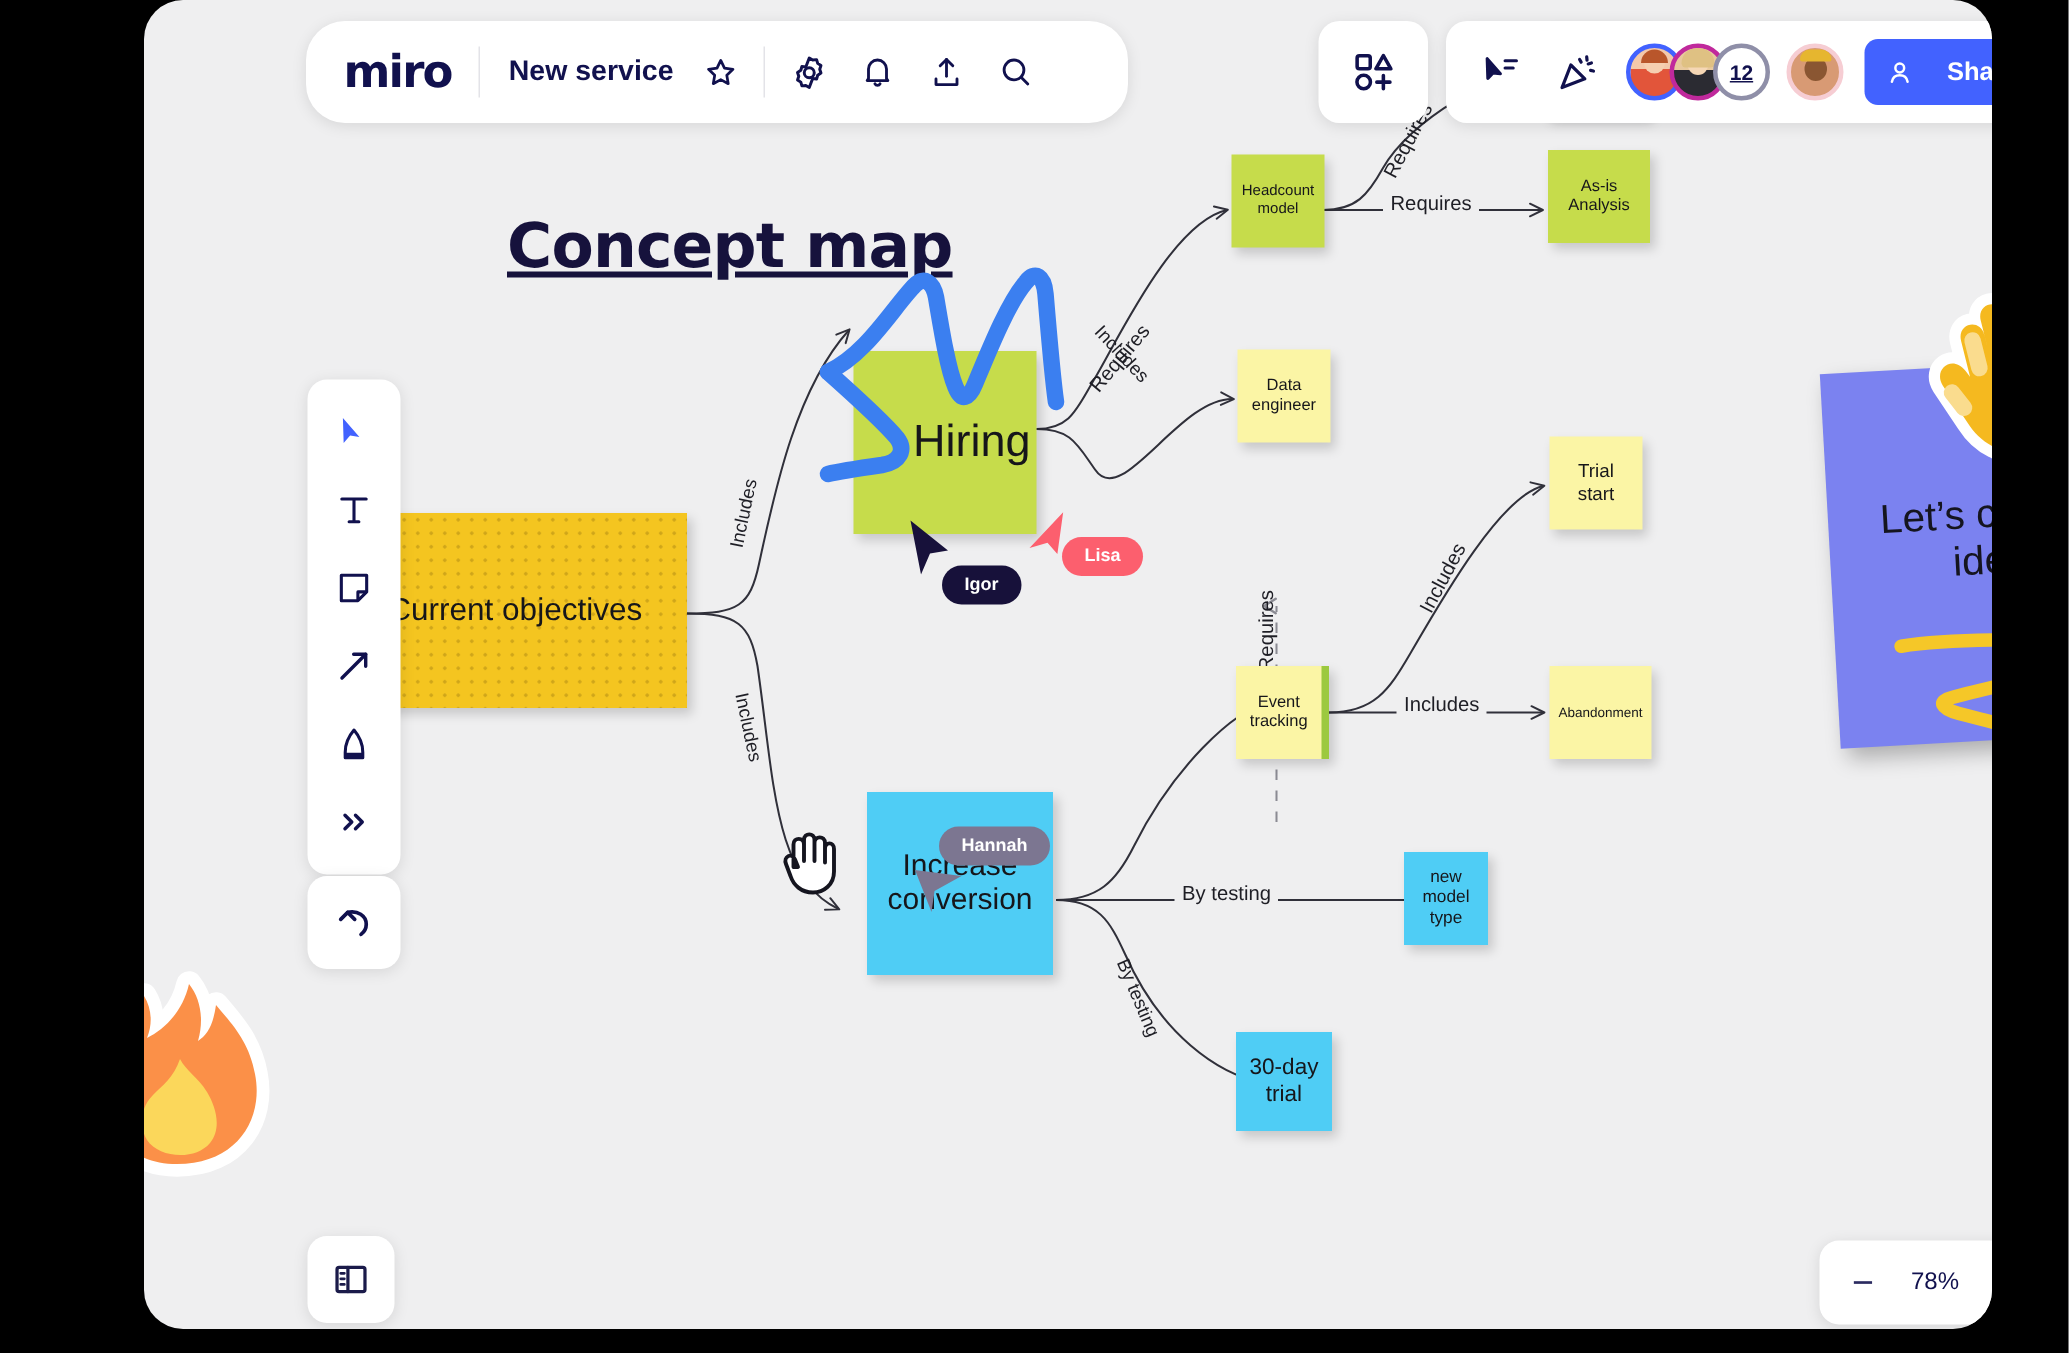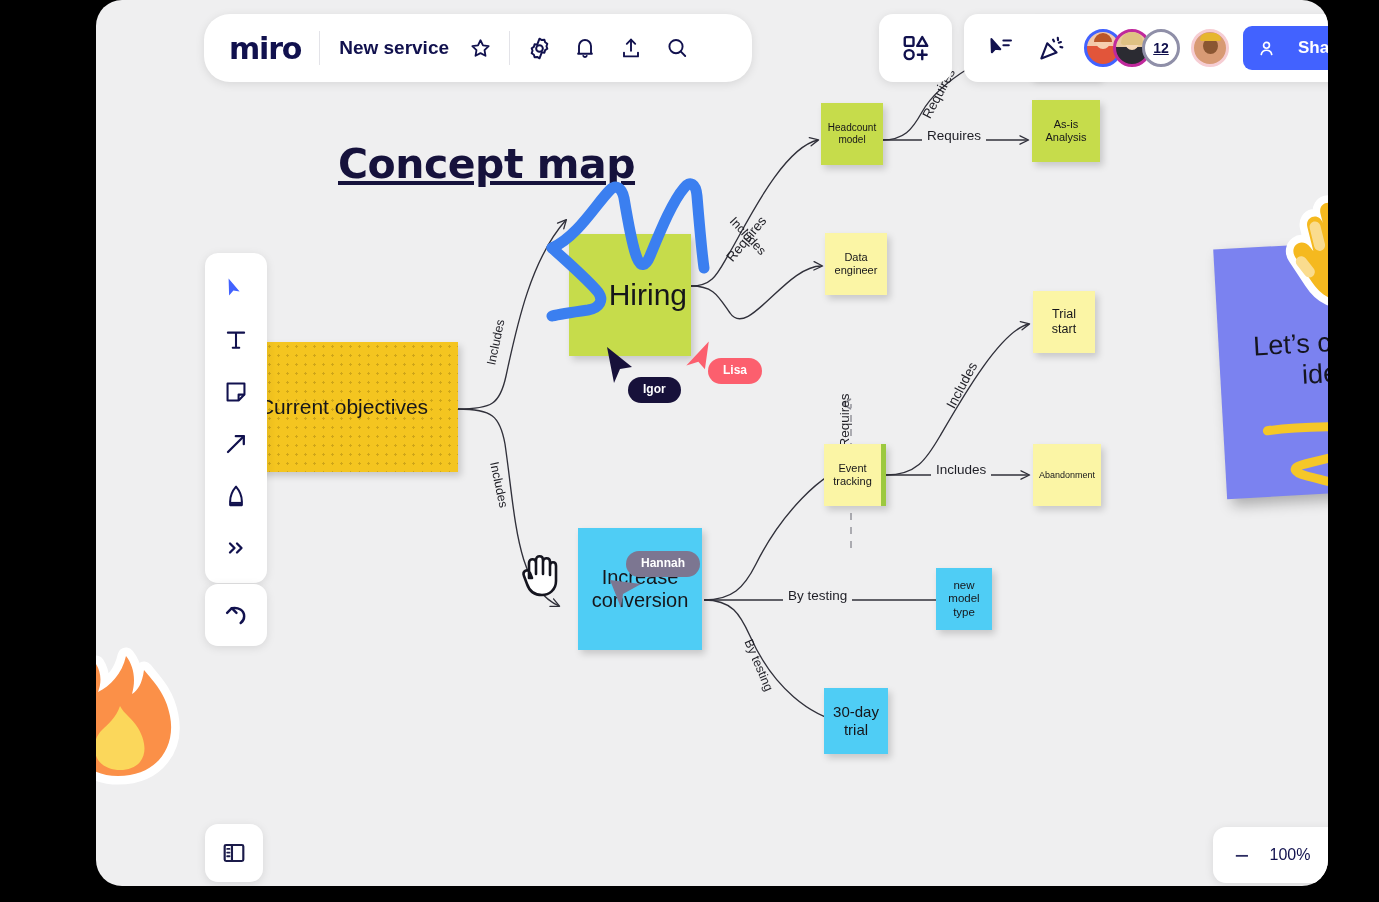--- a/index.html
+++ b/index.html
@@ -474,18 +474,18 @@
   <div id="panel-btn">
     <svg width="26" height="26" viewBox="0 0 24 24" fill="none" stroke="#1b1b4a" stroke-width="2" stroke-linecap="round" stroke-linejoin="round">
       <rect x="3.4" y="4.6" width="17.2" height="14.8" rx="1.3"></rect>
       <path d="M10.1 4.6v14.8"></path>
       <path d="M5.7 8.2h2.2M5.7 11.6h2.2M5.7 15h2.2" stroke-width="1.7"></path>
     </svg>
   </div>
 
   <div id="zoom-bar">
     <div class="zoom-ico">−</div>
-    <div class="zoom-pct">100%</div>
+    <div class="zoom-pct">78%</div>
     <div class="zoom-ico">+</div>
 
   </div>
 
 </div>
 
 </body></html>

